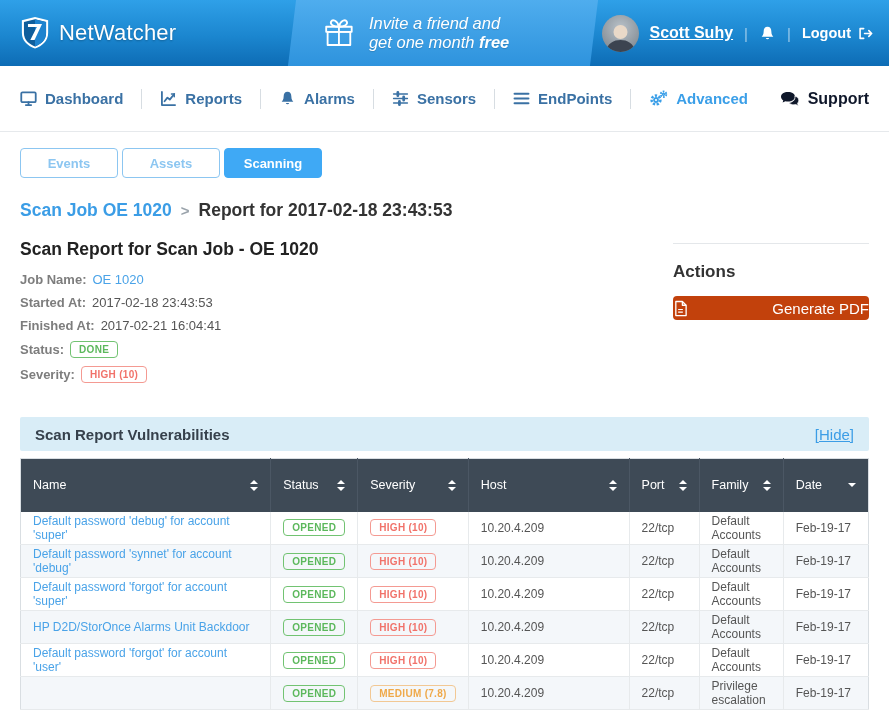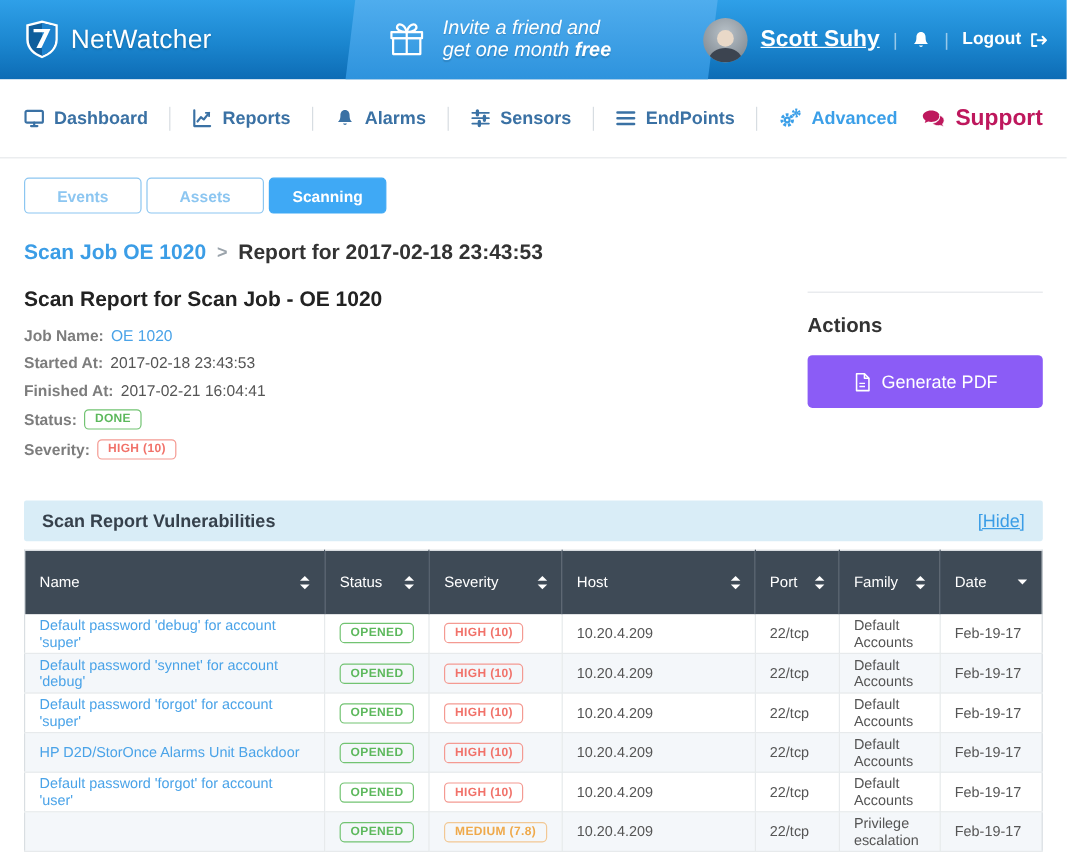--- a/index.html
+++ b/index.html
@@ -18,38 +18,38 @@
     transform: skewX(-7deg); display:flex; align-items:center; cursor:pointer; }
   .promo-inner { transform: skewX(7deg); display:flex; align-items:center; gap:13px; padding-left:30px; }
   .promo-text { font-style: italic; font-size:16.5px; line-height:1.18; color:#fff;
     text-shadow:0 1px 1px rgba(0,0,0,.15); }
   .promo-text b { font-weight:700; }
   .user-area { position:absolute; right:16px; top:0; height:66px; display:flex;
     align-items:center; gap:11px; }
   .avatar { width:37px; height:37px; border-radius:50%; overflow:hidden; flex:0 0 auto;
     background: radial-gradient(circle at 50% 35%, #b9c2c9 0%, #8a939b 70%, #6d767e 100%);
     display:flex; align-items:flex-end; justify-content:center; cursor:pointer; }
-  .user-name { color:#fff; font-size:19px; font-weight:700; text-decoration:underline; cursor:pointer; }
+  .user-name { color:#fff; font-size:16px; font-weight:700; text-decoration:underline; cursor:pointer; }
   .hdr-sep { color:rgba(255,255,255,.55); font-size:15px; }
   .bell-btn, .logout { color:#fff; display:flex; align-items:center; gap:6px; cursor:pointer;
     font-size:14.5px; font-weight:700; }
 
   
   .mainnav { height:66px; background:#fff; border-bottom:1px solid #e6e9ec;
     display:flex; align-items:center; padding:0 20px; }
   .nav-items { display:flex; align-items:center; }
   .nav-item { display:flex; align-items:center; gap:8px; color:#3a71a4;
     font-size:15px; font-weight:700; padding:0 18px; cursor:pointer;
     border-right:1px solid #d7dde2; line-height:20px; }
   .nav-item:first-child { padding-left:0;text-align:right; }
   .nav-item:last-child { border-right:none; }
   .nav-item.active { color:#3b9fe8; }
   .nav-item svg, .nav-support svg { flex:0 0 auto; }
   .nav-support { margin-left:auto; display:flex; align-items:center; gap:8px;
-    color:#be185d; font-size:19px; font-weight:700; cursor:pointer; }
+    color:#0f172a; font-size:16px; font-weight:700; cursor:pointer; }
 
   
   .content { padding: 16px 20px 0 20px; }
 
   .tabs { display:flex; gap:4px; }
   .tab { width:98px; height:30px; border:1px solid #8cc6f1; border-radius:4px;
     background:#fff; color:#8cc6f1; font-size:13px; font-weight:700;
     display:flex; align-items:center; justify-content:center; cursor:pointer;
     font-family:"Liberation Sans",sans-serif; }
   .tab.active { background:#3fa9f5; border-color:#3fa9f5; color:#fff; }
@@ -63,23 +63,23 @@
   .report-details { flex:1 1 auto; }
   .report-title { font-size:17.5px; font-weight:700; color:#222; margin-bottom:12px; }
   .detail-row { display:flex; align-items:center; gap:6px; margin:8px 0; font-size:13px; }
   .detail-label { color:#7d7d7d; font-weight:700; }
   .detail-value { color:#555; }
   .detail-link { color:#4aa3e8; text-decoration:none; cursor:pointer; }
 
   .actions-col { width:196px; flex:0 0 auto; }
   .actions-col hr { border:none; border-top:1px solid #e4e7ea; margin:4px 0 18px 0; }
   .actions-title { font-size:17px; font-weight:700; color:#333; margin-bottom:14px; }
-  .btn-pdf { width:100%; height:44px; background:#8b5cf6; color:#fff; border:none;
+  .btn-pdf { width:100%; height:24px; background:#c2410c; color:#fff; border:none;
     border-radius:4px; font-size:15px; font-weight:400; display:flex; align-items:center;
-    justify-content:center; gap:9px; cursor:pointer; font-family:"Liberation Sans",sans-serif; }
+    justify-content:space-between; gap:9px; cursor:pointer; font-family:"Liberation Sans",sans-serif; }
 
   
   .vuln-panel { margin-top:26px; }
   .panel-head { background:#d9edf7; height:34px; display:flex; align-items:center;
     justify-content:space-between; padding:0 15px; border-radius:2px; }
   .panel-title { font-size:15px; font-weight:700; color:#36414c; }
   .hide-link { font-size:15px; color:#3b9de6; text-decoration:underline; cursor:pointer; }
 
   table.vuln { width:100%; border-collapse:collapse; margin-top:7px;
     border:1px solid #d9dee2; }

